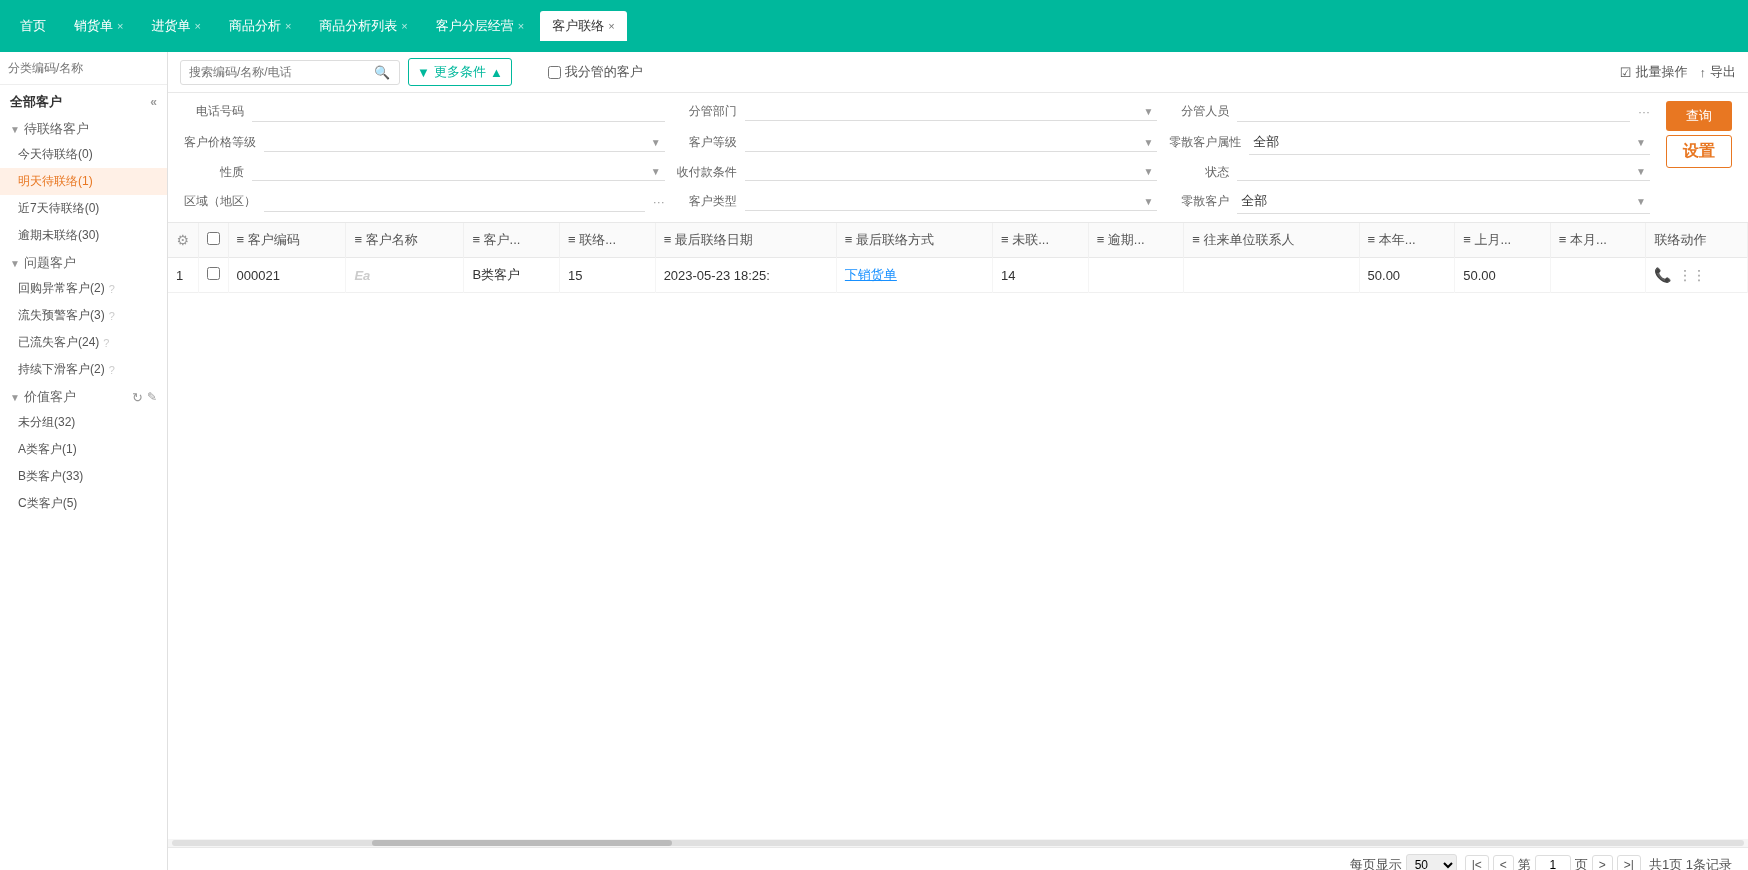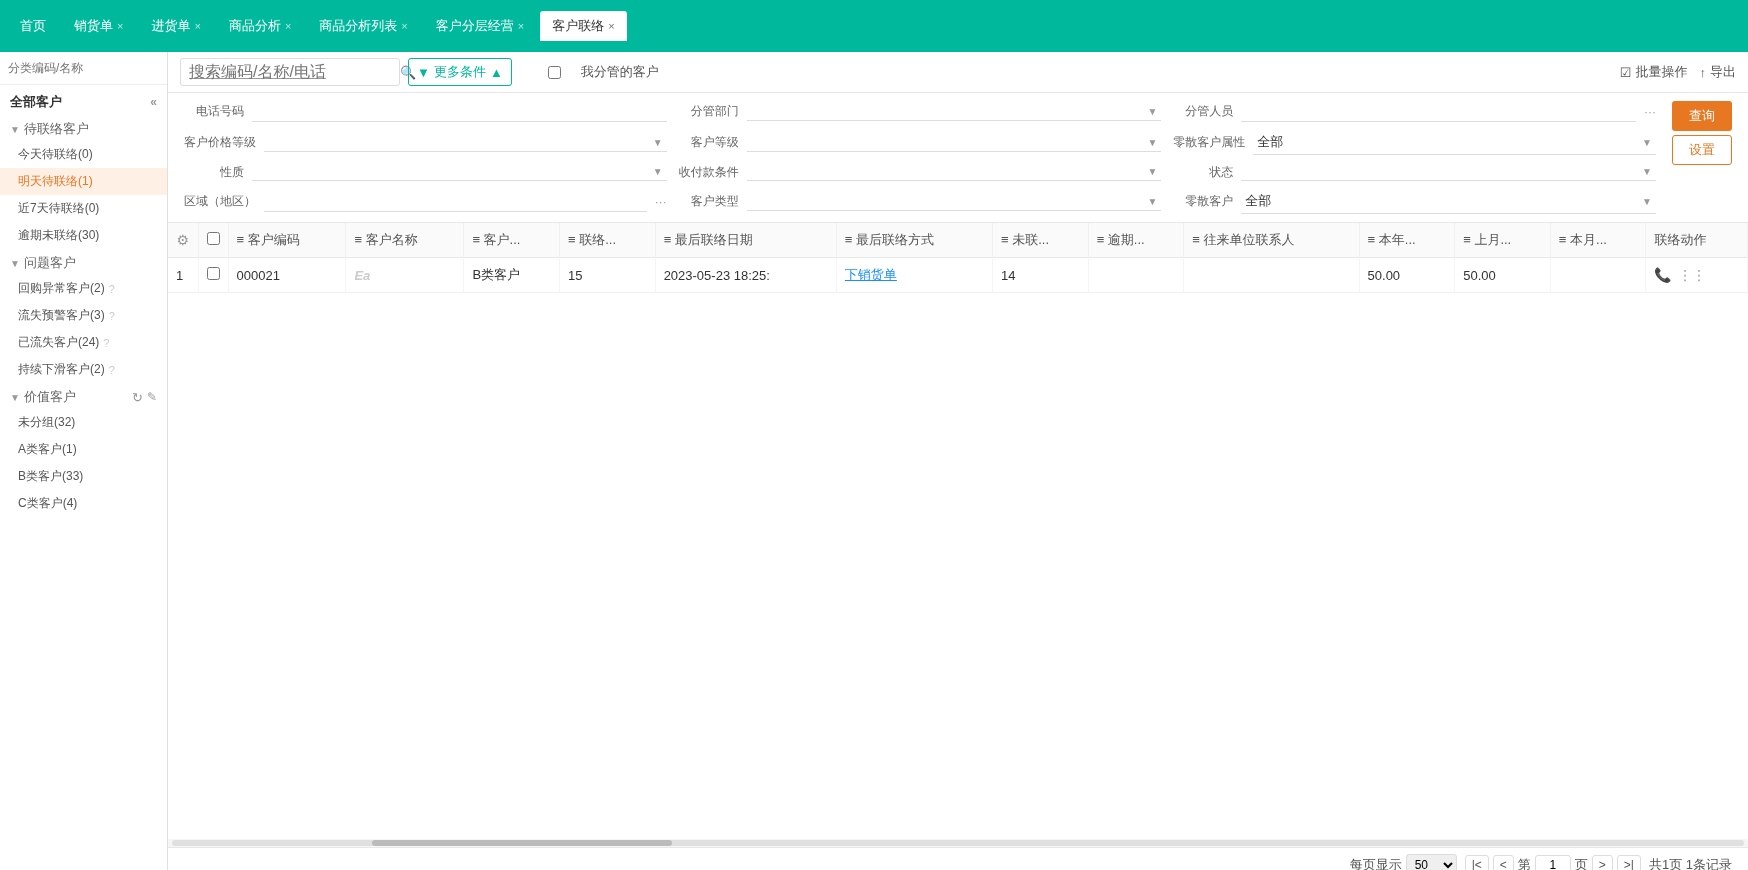--- a/index.html
+++ b/index.html
@@ -113,37 +113,37 @@
     }
     .search-box {
       display: flex;
       align-items: center;
       border: 1px solid #ddd;
       border-radius: 3px;
       padding: 4px 8px;
       gap: 4px;
       width: 220px;
     }
-    .search-box input { border: none; outline: none; font-size: 16px; color: #999; flex: 1; text-decoration: underline; }
+    .search-box input { border: none; outline: none; font-size: 12px; color: #999; flex: 1; }
     .search-box .search-icon { color: #999; }
     .filter-btn {
       display: flex;
       align-items: center;
       gap: 4px;
       color: #00b89c;
       cursor: pointer;
       font-size: 12px;
       border: 1px solid #00b89c;
       padding: 4px 8px;
       border-radius: 3px;
     }
     .my-customer-check {
       display: flex;
       align-items: center;
-      gap: 20px;
+      gap: 4px;
       font-size: 12px;
       color: #555;
       cursor: pointer;
       padding-left: 28px;
     }
     .toolbar-right {
       margin-left: auto;
       display: flex;
       align-items: center;
       gap: 12px;
@@ -219,22 +219,23 @@
       font-size: 13px;
       white-space: nowrap;
     }
     .btn-reset {
       background: white;
       color: #e87722;
       border: 1px solid #e87722;
       padding: 5px 16px;
       border-radius: 3px;
       cursor: pointer;
-      font-size: 13px;
+      font-size: 16px;
       white-space: nowrap;
+      font-weight: bold;
     }
     .filter-actions {
       display: flex;
       flex-direction: column;
       gap: 4px;
       margin-left: 8px;
     }
 
     
     .table-container {
@@ -421,21 +422,21 @@
 
     <div class="sidebar-group-label">
       <span class="triangle">▼</span>
       <span>价值客户</span>
       <span style="margin-left:auto; color:#999; cursor:pointer;">↻</span>
       <span style="color:#999; cursor:pointer; font-size:12px;">✎</span>
     </div>
     <div class="sidebar-item">未分组(32)</div>
     <div class="sidebar-item">A类客户(1)</div>
     <div class="sidebar-item">B类客户(33)</div>
-    <div class="sidebar-item">C类客户(4)</div>
+    <div class="sidebar-item">C类客户(5)</div>
   </div>
 
   <div class="content-area">
 
     <div class="toolbar">
       <div class="search-box">
         <input type="text" placeholder="搜索编码/名称/电话" style="">
         <span class="search-icon">🔍</span>
       </div>
       <div class="filter-btn">

